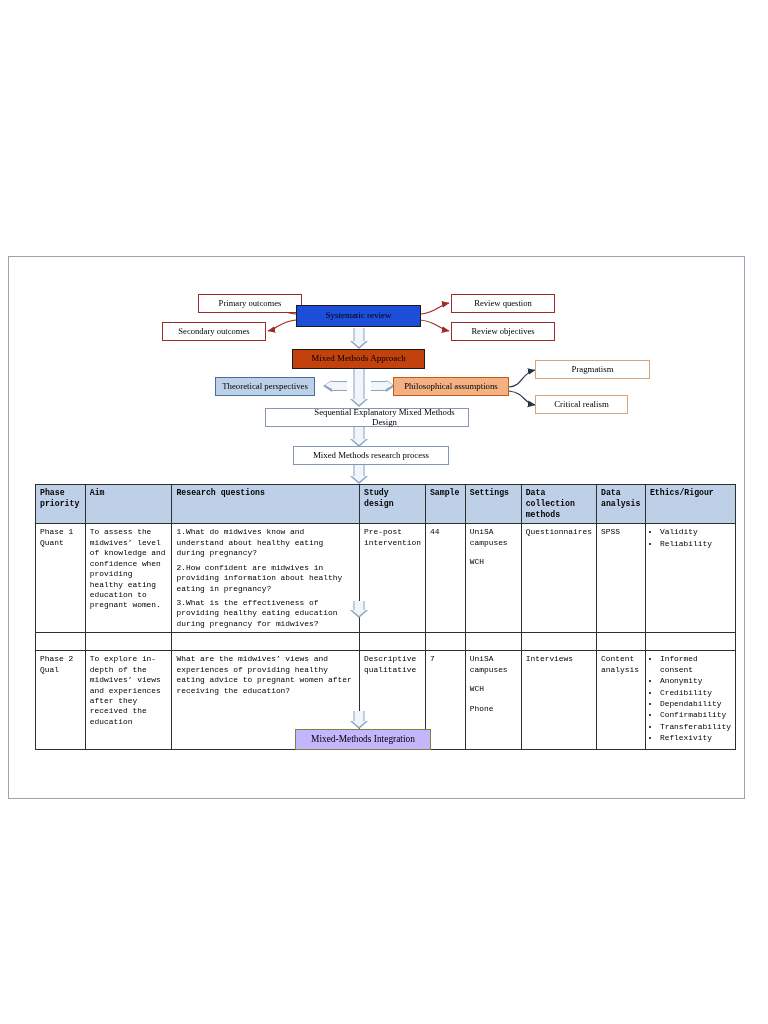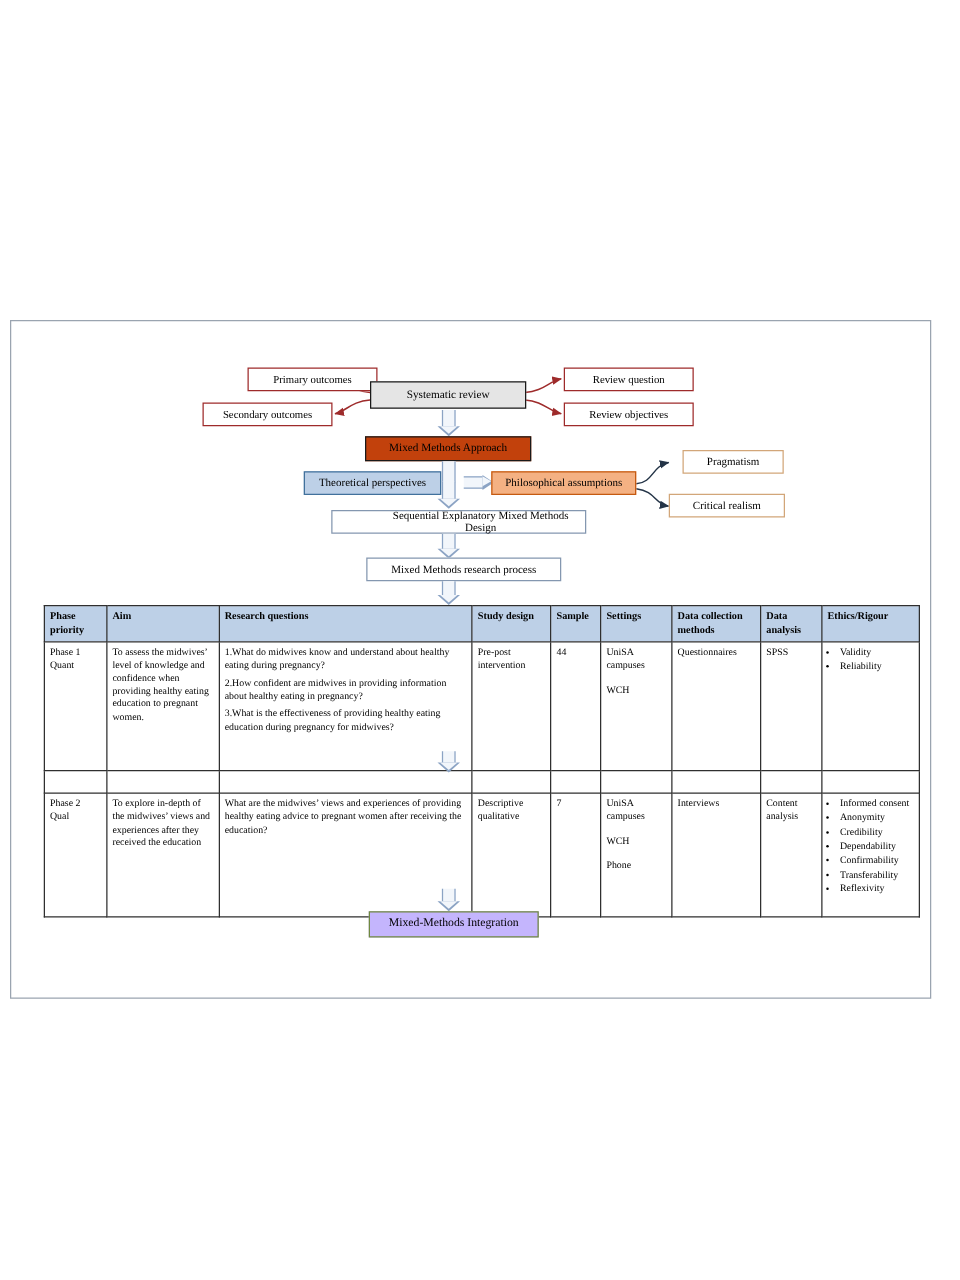--- a/index.html
+++ b/index.html
@@ -7,21 +7,21 @@
        font-family:"Liberation Serif","DejaVu Serif",serif;color:#000;}
 
   #frame{position:absolute;left:8px;top:256px;width:737px;height:543px;
          border:1px solid #9aa4b0;box-sizing:border-box;background:#fff;}
 
   .box{position:absolute;box-sizing:border-box;display:flex;align-items:center;
        justify-content:center;text-align:center;line-height:1.1;}
 
   
   .b-red{border:1.4px solid #9e2b2b;background:#ffffff;font-size:8.6px;}
-  .b-sysrev{border:1.6px solid #1a1a1a;background:#e5e5e5;font-size:9px;}
+  .b-sysrev{border:1.6px solid #1a1a1a;background:#1d4ed8;font-size:9px;}
   .b-plain{border:1.4px solid #1a1a1a;background:#c2410c;font-size:9px;}
   .b-blue{border:1.2px solid #41719c;background:#bdd0e7;font-size:8.8px;}
   .b-orange{border:1.4px solid #c55a11;background:#f4b183;font-size:8.8px;}
   .b-tan{border:1.3px solid #d2a679;background:#ffffff;font-size:8.8px;}
   .b-thin{border:1px solid #8497b0;background:#ffffff;font-size:8.8px;}
   .b-green{border:1.3px solid #70893f;background:#c4b5fd;font-size:9.4px;}
 
   
   .varrow{position:absolute;}
   .varrow .shaft{position:absolute;left:50%;transform:translateX(-50%);
@@ -47,21 +47,21 @@
       border-right:7px solid #f2f6fb;}
   .harrow.right .hhead{right:0;border-left:9px solid #8ba3c4;}
   .harrow.right .hhead:after{content:"";position:absolute;right:2px;top:-4.5px;width:0;height:0;
       border-top:4.5px solid transparent;border-bottom:4.5px solid transparent;
       border-left:7px solid #f2f6fb;}
 
   svg.curves{position:absolute;left:0;top:0;width:737px;height:543px;overflow:visible;}
 
   
   table.matrix{position:absolute;border-collapse:collapse;
-       font-family:Liberation Serif, serif;}
+       font-family:Liberation Mono, monospace;}
   table.matrix td,table.matrix th{border:1px solid #2f2f2f;vertical-align:top;
        padding:3px 4px;font-size:7.9px;line-height:1.32;font-weight:normal;text-align:left;}
   table.matrix thead th{background:#bdd0e7;font-weight:bold;font-size:8.2px;}
   .spacer-row td{border-left:1px solid #2f2f2f;border-right:1px solid #2f2f2f;
        border-top:1px solid #2f2f2f;border-bottom:1px solid #2f2f2f;
        height:11px;padding:0;background:#fff;}
   ul.bul{margin:0;padding-left:10px;list-style:disc;}
   ul.bul li{margin:0 0 1px 0;}
   p.q{margin:0 0 4px 0;}
   p.q:last-child{margin-bottom:0;}
@@ -123,25 +123,25 @@
   </div>
   <div class="harrow right" style="left:354px;top:122px;width:32px;">
     <div class="hshaft"></div>
       <div class="hhead"></div>
   </div>
   <div class="varrow" style="left:340px;top:128px;width:20px;height:22px;">
     <div class="shaft"></div>
       <div class="head"></div>
   </div>
 
-  <div class="box b-blue" style="left:206px;top:120px;width:110px;height:19px;margin-left:28px;">Theoretical perspectives</div>
+  <div class="box b-blue" style="left:206px;top:120px;width:100px;height:19px;">Theoretical perspectives</div>
 
   <div class="box b-orange" style="left:384px;top:120px;width:116px;height:19px;">Philosophical assumptions</div>
 
-  <div class="box b-tan" style="left:526px;top:103px;width:81px;height:19px;margin-left:11px;">Pragmatism</div>
+  <div class="box b-tan" style="left:526px;top:103px;width:115px;height:19px;">Pragmatism</div>
 
   <div class="box b-tan" style="left:526px;top:138px;width:93px;height:19px;">Critical realism</div>
 
   <div class="box b-thin" style="left:256px;top:151px;width:204px;height:19px;padding-left:35px;">Sequential Explanatory Mixed Methods Design</div>
 
   <div class="varrow" style="left:340px;top:170px;width:20px;height:20px;">
     <div class="shaft"></div>
       <div class="head"></div>
   </div>
 

